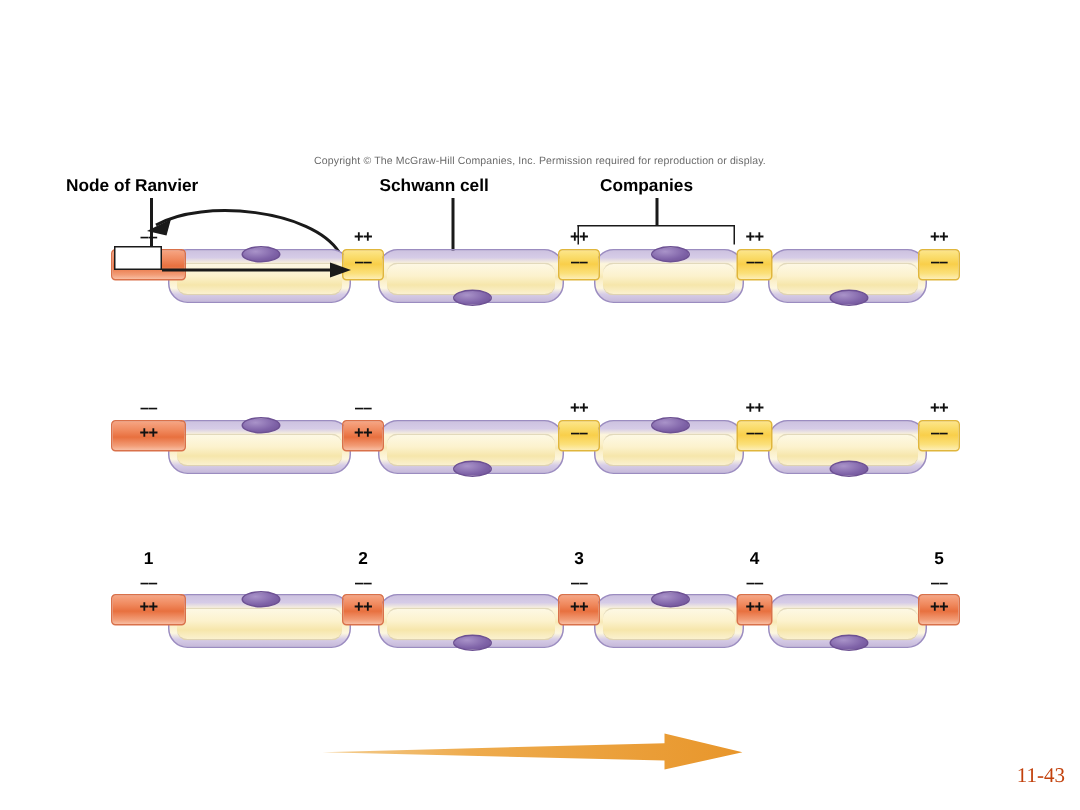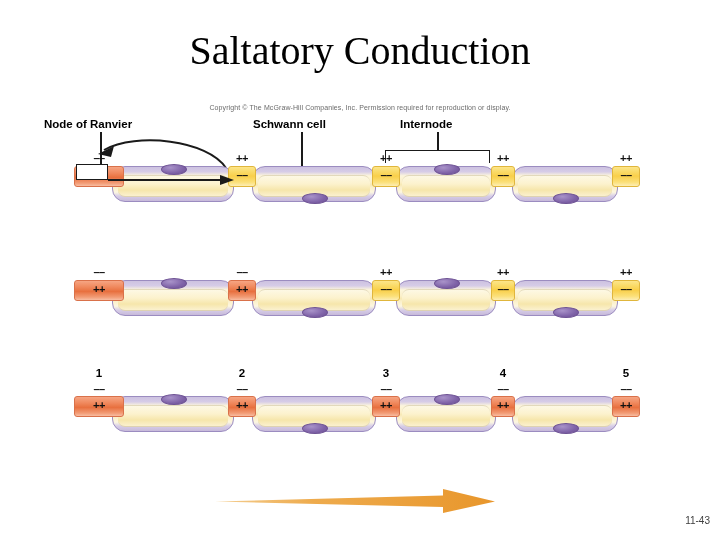--- a/index.html
+++ b/index.html
@@ -195,37 +195,36 @@
   #dir-arrow {
     position: absolute;
     left: 215px; top: 488px;
     width: 280px; height: 26px;
   }
 
   
   #page-num {
     position: absolute;
     right: 10px; bottom: 14px;
-    font-family: Liberation Sans, sans-serif;
-    font-size: 10px;
-    color: #404040;
+    font-family: Liberation Serif, serif;
+    font-size: 14px;
+    color: #c2410c;
   }
 </style>
 </head>
 <body>
 
 <div id="slide">
 
-  <div id="slide-title">Saltatory Conduction</div>
 
   <div id="copyright">Copyright © The McGraw-Hill Companies, Inc. Permission required for reproduction or display.</div>
 
   <div class="callout-label" id="lbl-node">Node of Ranvier</div>
   <div class="callout-label" id="lbl-schwann">Schwann cell</div>
-  <div class="callout-label" id="lbl-internode" style="left:400px;top:118px;position:absolute;font-size:11.5px;font-weight:bold;">Internode</div>
+  <div class="callout-label" id="lbl-internode" style="left:400px;top:118px;position:absolute;font-size:11.5px;font-weight:bold;">Companies</div>
 
   <div class="leader-v" id="leader-node"></div>
   <div class="leader-v" id="leader-schwann"></div>
   <div class="leader-v" id="leader-inter"></div>
   <div id="bracket-inter"></div>
 
   <svg id="curve-arrow" viewBox="0 0 140 36">
     <path d="M136 34 C 118 6, 46 -2, 14 16" fill="none" stroke="#1a1a1a" stroke-width="2"></path>
     <polygon points="8,20 24,12 21,23" fill="#1a1a1a"></polygon>
   </svg>

